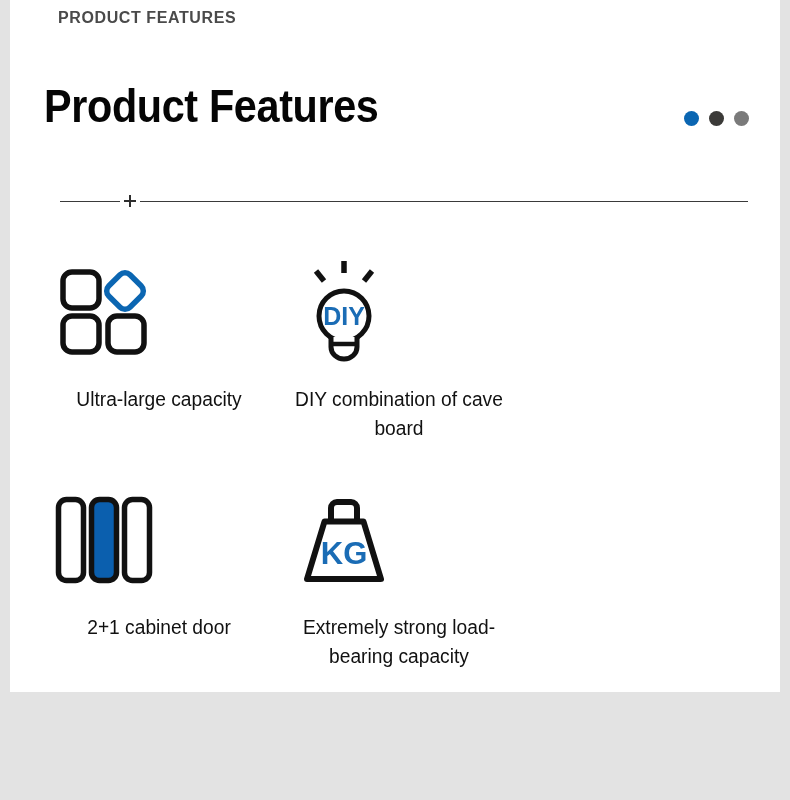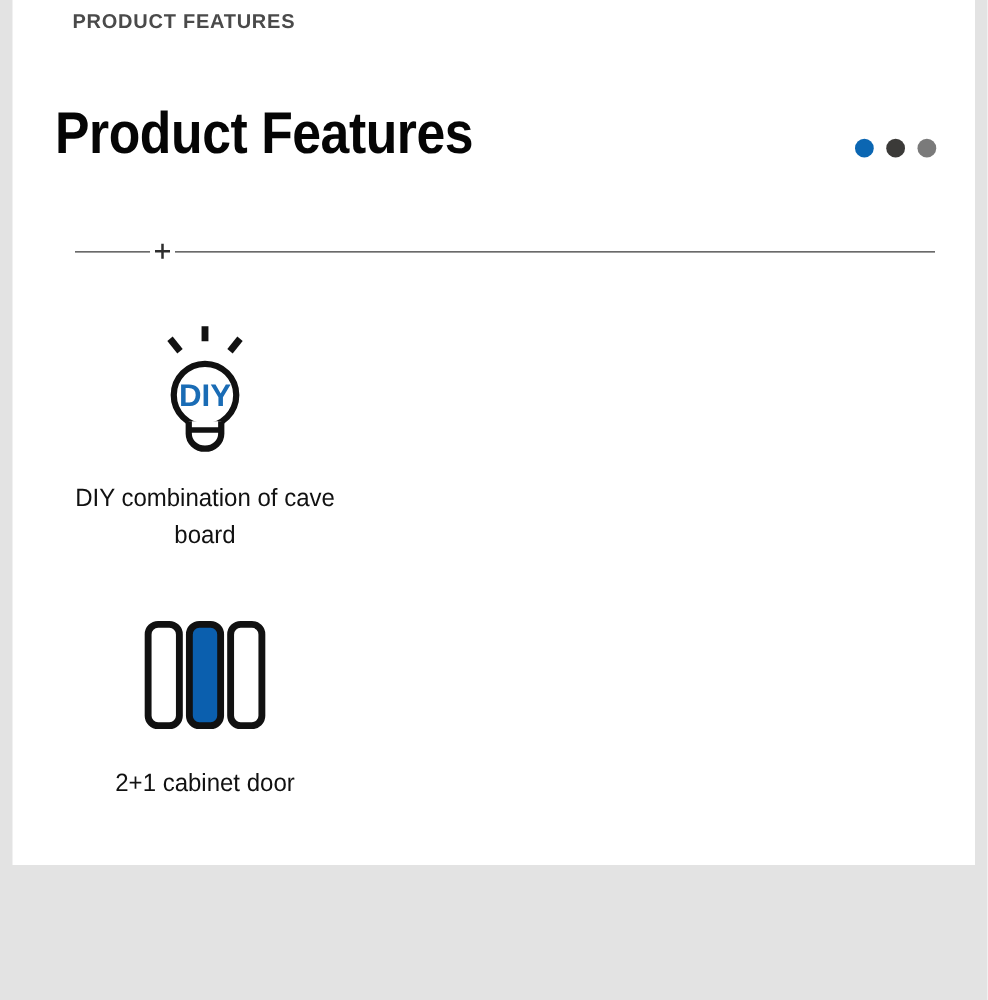--- a/index.html
+++ b/index.html
@@ -110,21 +110,20 @@
   }
   .row {
     display: flex;
     width: 720px;
   }
   .row.row2 { margin-top: 43px; }
   .cell {
     width: 240px;
     display: flex;
     flex-direction: column;
-    align-items: center;
   }
   .icon-box {
     width: 120px;
     height: 105px;
     display: flex;
     align-items: center;
     justify-content: center;
   }
   .cell.tall .icon-box { height: 108px; }
   .label {
@@ -156,20 +155,31 @@
   <div class="divider">
     <span class="seg seg-l"></span>
     <span class="plus"></span>
     <span class="seg seg-r"></span>
   </div>
 
   <div class="grid">
 
     <div class="row row1">
 
+      <div class="cell">
+        <div class="icon-box">
+          <svg width="92" height="90" viewBox="0 0 92 90" fill="none">
+            <rect x="5" y="6" width="36" height="36" rx="9" ry="9" stroke="#111111" stroke-width="5.5" fill="#ffffff"></rect>
+            <rect x="5" y="50" width="36" height="36" rx="9" ry="9" stroke="#111111" stroke-width="5.5" fill="#ffffff"></rect>
+            <rect x="50" y="50" width="36" height="36" rx="9" ry="9" stroke="#111111" stroke-width="5.5" fill="#ffffff"></rect>
+            <rect x="52" y="10" width="30" height="30" rx="7" ry="7" stroke="#0b66b2" stroke-width="5.5" fill="#ffffff" transform="rotate(45 67 25)"></rect>
+          </svg>
+        </div>
+        <div class="label">Ultra-large capacity</div>
+      </div>
 
       <div class="cell">
         <div class="icon-box">
           <svg width="84" height="104" viewBox="0 0 84 104" fill="none">
 
             <line x1="42" y1="2" x2="42" y2="14" stroke="#111111" stroke-width="5.5" stroke-linecap="butt"></line>
             <line x1="14" y1="12" x2="22" y2="22" stroke="#111111" stroke-width="5.5" stroke-linecap="butt"></line>
             <line x1="70" y1="12" x2="62" y2="22" stroke="#111111" stroke-width="5.5" stroke-linecap="butt"></line>
 
             <circle cx="42" cy="57" r="25" stroke="#111111" stroke-width="5" fill="#ffffff"></circle>
@@ -191,18 +201,30 @@
         <div class="icon-box">
           <svg width="98" height="88" viewBox="0 0 98 88" fill="none">
             <rect x="3.5" y="3.5" width="25" height="81" rx="8" ry="8" stroke="#111111" stroke-width="5.5" fill="#ffffff"></rect>
             <rect x="36.5" y="3.5" width="25" height="81" rx="8" ry="8" stroke="#111111" stroke-width="5.5" fill="#0b5fae"></rect>
             <rect x="69.5" y="3.5" width="25" height="81" rx="8" ry="8" stroke="#111111" stroke-width="5.5" fill="#ffffff"></rect>
           </svg>
         </div>
         <div class="label">2+1 cabinet door</div>
       </div>
 
+      <div class="cell tall">
+        <div class="icon-box">
+          <svg width="84" height="88" viewBox="0 0 84 88" fill="none">
+
+            <path d="M29 26 L29 12 a6 6 0 0 1 6 -6 l14 0 a6 6 0 0 1 6 6 l0 14" stroke="#111111" stroke-width="6" fill="none" stroke-linejoin="round"></path>
+
+            <path d="M22.5 25.5 L61.5 25.5 L79 83 L5 83 Z" stroke="#111111" stroke-width="6" fill="#ffffff" stroke-linejoin="round"></path>
+            <text x="42" y="68" text-anchor="middle" font-family="Liberation Sans, sans-serif" font-size="31" font-weight="bold" fill="#1a6cb5">KG</text>
+          </svg>
+        </div>
+        <div class="label">Extremely strong load-bearing capacity</div>
+      </div>
 
 
     </div>
 
   </div>
 </div>
 
 </body></html>

